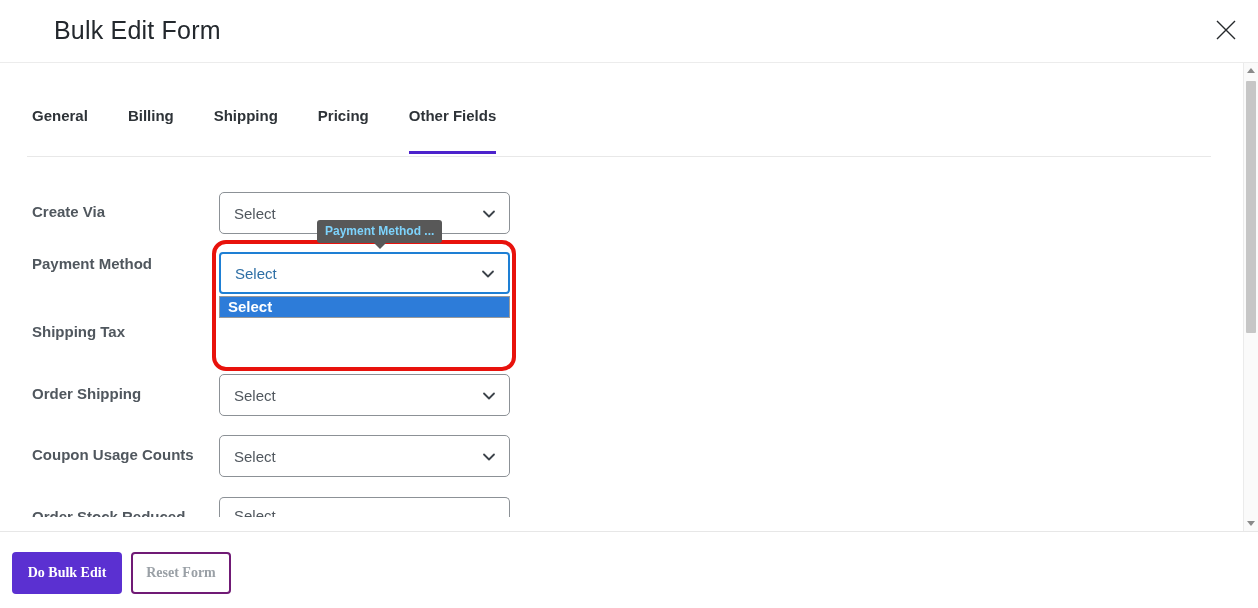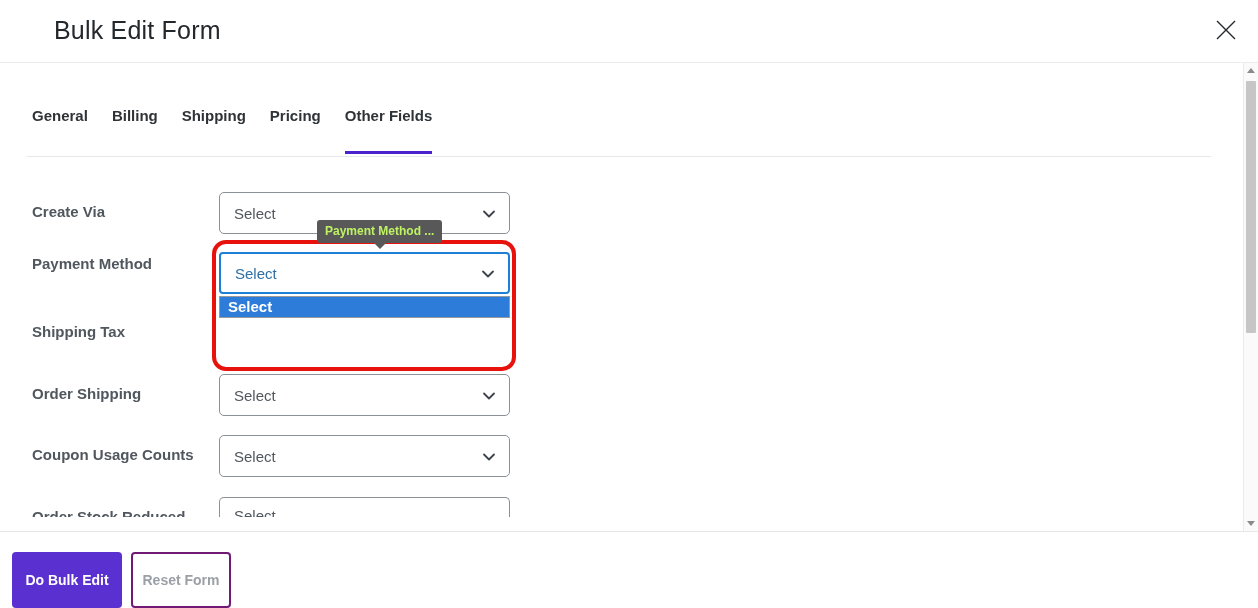--- a/index.html
+++ b/index.html
@@ -15,21 +15,21 @@
   .close-btn {
     position:absolute; right:16px; top:14px; width:32px; height:32px;
     background:none; border:none; cursor:pointer; display:flex; align-items:center; justify-content:center;
   }
   .hdr-divider { position:absolute; left:0; right:0; top:62px; height:1px; background:#ececec; }
 
   
   .scroll-area {
     position:absolute; left:0; top:63px; width:1243px; height:454px; overflow:hidden;
   }
-  .tabs { position:absolute; left:32px; top:44px; display:flex; gap:24px; }
+  .tabs { position:absolute; left:32px; top:44px; display:flex; gap:40px; }
   .tab {
     font-size:15px; font-weight:700; color:#2e3338; padding-bottom:27px;
     border-bottom:3px solid transparent; cursor:pointer; white-space:nowrap;
   }
   .tab.active { border-bottom-color:#4c22cc; }
   .tabs-hairline { position:absolute; left:27px; right:32px; top:93px; height:1px; background:#e8e8e8; }
 
   .field-label { position:absolute; left:32px; font-size:15px; color:#50575e; white-space:nowrap;font-weight:bold; }
 
   .select-box {
@@ -54,21 +54,21 @@
 
   
   .highlight-ring {
     position:absolute; left:212px; top:177px; width:304px; height:131px;
     border:4px solid #e8120c; border-radius:14px; z-index:5; pointer-events:none;
   }
 
   
   .tooltip {
     position:absolute; left:317px; top:157px; z-index:6;
-    background:#585858; color:#bef264; font-size:12px; font-weight:700;
+    background:#585858; color:#7dd3fc; font-size:12px; font-weight:700;
     padding:4px 8px 5px 8px; border-radius:3px; white-space:nowrap;
   }
   .tooltip .arrow {
     position:absolute; left:50%; bottom:-6px; margin-left:-6px;
     width:0; height:0; border-left:6px solid transparent; border-right:6px solid transparent;
     border-top:6px solid #585858;
   }
 
   
   .vscrollbar {
@@ -78,22 +78,22 @@
   .sb-arrow { position:absolute; left:3px; width:0; height:0;
     border-left:4px solid transparent; border-right:4px solid transparent; }
   .sb-arrow.up { top:5px; border-bottom:5px solid #8a8a8a; }
   .sb-arrow.down { bottom:5px; border-top:5px solid #8a8a8a; }
   .sb-thumb { position:absolute; left:2px; top:18px; width:10px; height:252px;
     background:#c6c6c6; border-radius:1px; }
 
   
   .footer-divider { position:absolute; left:0; right:0; top:531px; height:1px; background:#e7e7e7; }
   .btn {
-    position:absolute; top:552px; height:56px; border-radius:4px; font-size:14px;
-    font-family:Liberation Sans, sans-serif; cursor:pointer;
+    position:absolute; top:552px; height:42px; border-radius:4px; font-size:14px;
+    font-family:Liberation Serif, serif; cursor:pointer;
   }
   .btn-primary { left:12px; width:110px; background:#5b30d1; border:none; color:#fff; font-weight:700; }
   .btn-secondary { left:131px; width:100px; background:#fff; border:2px solid #701a75; color:#9aa0a6; font-weight:600; }
 </style>
 </head>
 <body>
 
 <div class="modal">
 
   <div class="hdr-title">Bulk Edit Form</div>

